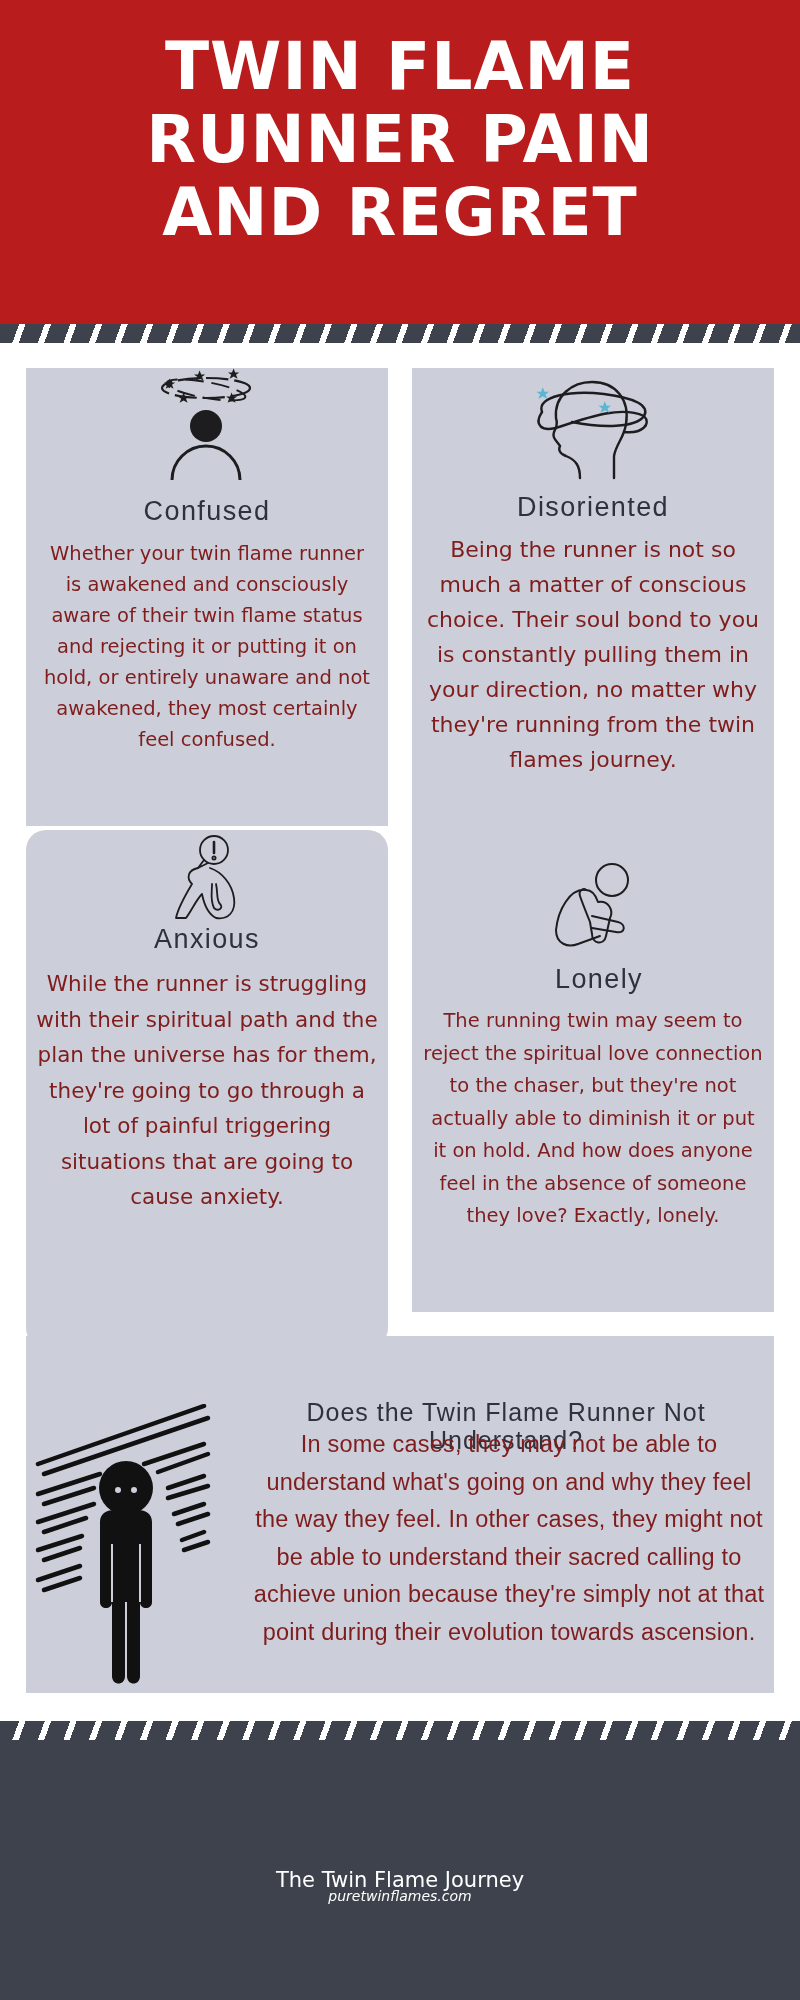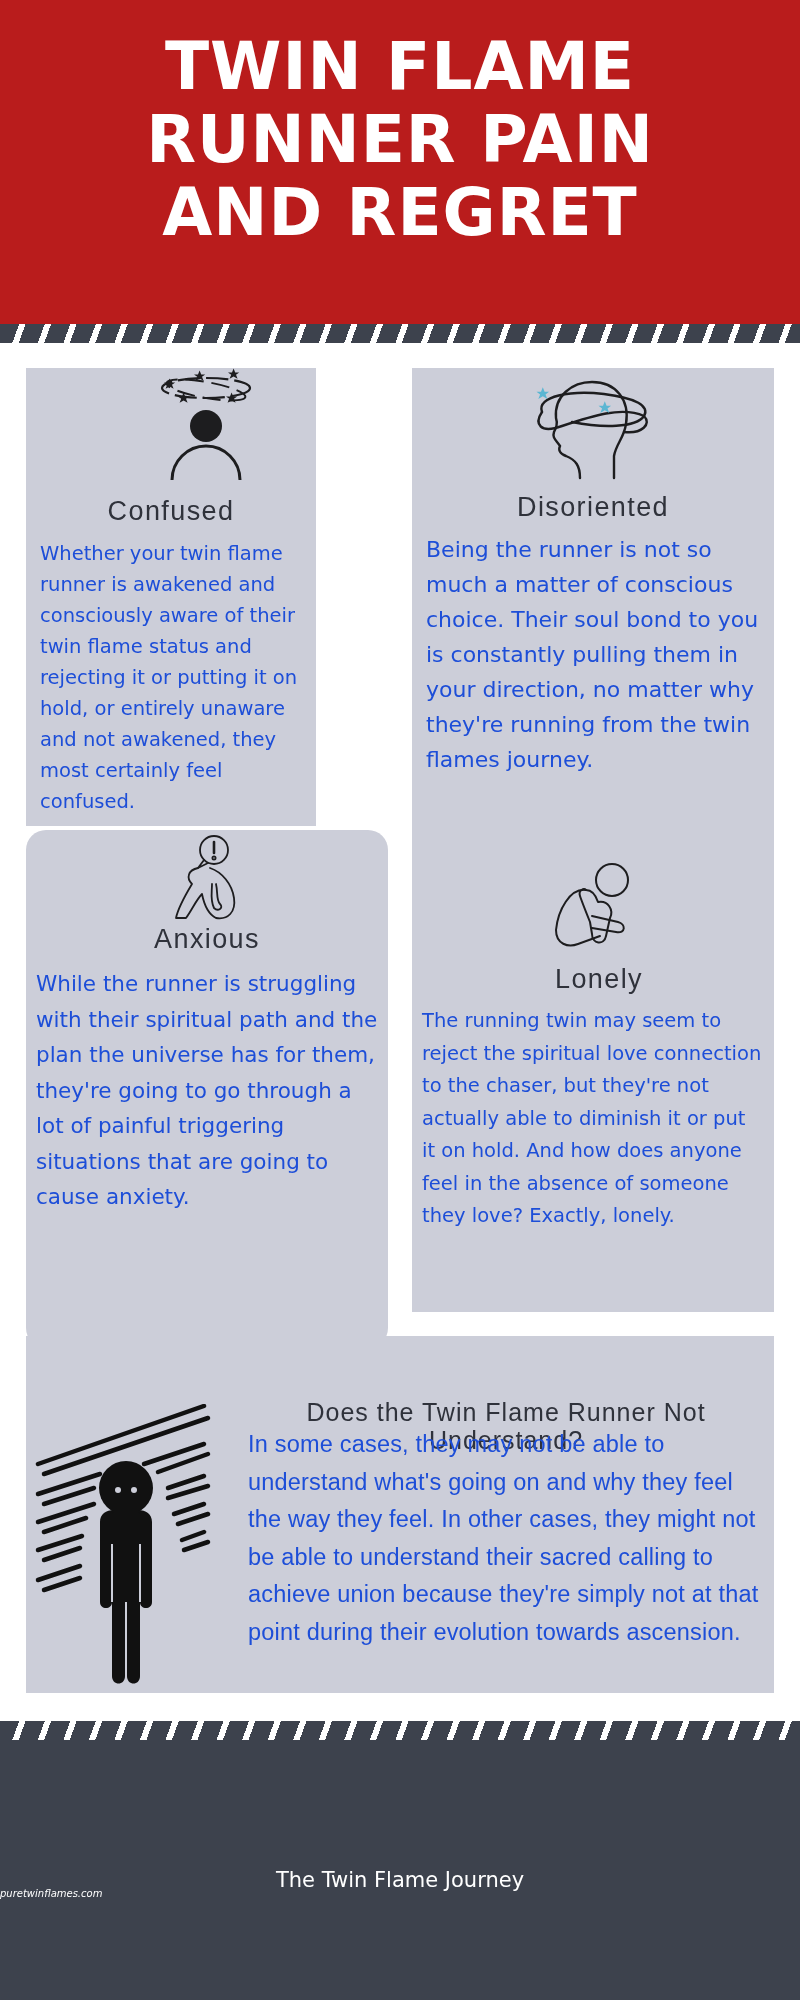--- a/index.html
+++ b/index.html
@@ -30,25 +30,25 @@
     .card {
       position: absolute; background: #ccced9;
     }
     .card .icon { position: absolute; }
     .card .card-title {
       position: absolute; left: 0; width: 100%; text-align: center;
       font-family: "Liberation Sans", sans-serif; font-size: 27px;
       letter-spacing: 1.4px; color: #2f323b;
     }
     .card .card-body {
-      position: absolute; left: 14px; right: 14px; 
-      font-family: "DejaVu Sans", sans-serif; color: #1d4ed8;
-    }
-
-    #card-confused { left: 26px; top: 368px; width: 290px; height: 458px; }
+      position: absolute; left: 14px; right: 14px; text-align: center;
+      font-family: "DejaVu Sans", sans-serif; color: #7f1d1d;
+    }
+
+    #card-confused { left: 26px; top: 368px; width: 362px; height: 458px; }
     #card-disoriented { left: 412px; top: 368px; width: 362px; height: 570px; }
     #card-anxious { left: 26px; top: 830px; width: 362px; height: 518px; border-radius: 20px; }
     #card-lonely { left: 412px; top: 854px; width: 362px; height: 458px; }
     #card-understand { left: 26px; top: 1336px; width: 748px; height: 357px; }
 
     #card-confused .card-title { top: 128px; }
     #card-confused .card-body { top: 170px; font-size: 19.5px; line-height: 31px; }
     #card-disoriented .card-title { top: 124px; }
     #card-disoriented .card-body { top: 164px; font-size: 22px; line-height: 35px; }
     #card-anxious .card-title { top: 94px; }
@@ -66,22 +66,22 @@
 
     .footer {
       position: absolute; left: 0; top: 1740px; width: 800px; height: 260px;
       background: #3d424d;
     }
     .footer-title {
       position: absolute; left: 0; top: 104px; width: 800px; text-align: center;
       color: #ffffff; font-family: "DejaVu Sans", sans-serif; font-size: 21px; margin-top: 24px;
     }
     .footer-url {
-      position: absolute; left: 0; top: 148px; width: 800px; text-align: left;
-      color: #ffffff; font-family: "DejaVu Sans", sans-serif; font-style: italic; font-size: 10px;
+      position: absolute; left: 0; top: 148px; width: 800px; text-align: center;
+      color: #ffffff; font-family: "DejaVu Sans", sans-serif; font-style: italic; font-size: 14px;
     }
   </style>
 </head>
 <body>
 
 <div class="header">
   <h1 class="title">
     <span>TWIN FLAME</span>
     <span>RUNNER PAIN</span>
     <span>AND REGRET</span>

